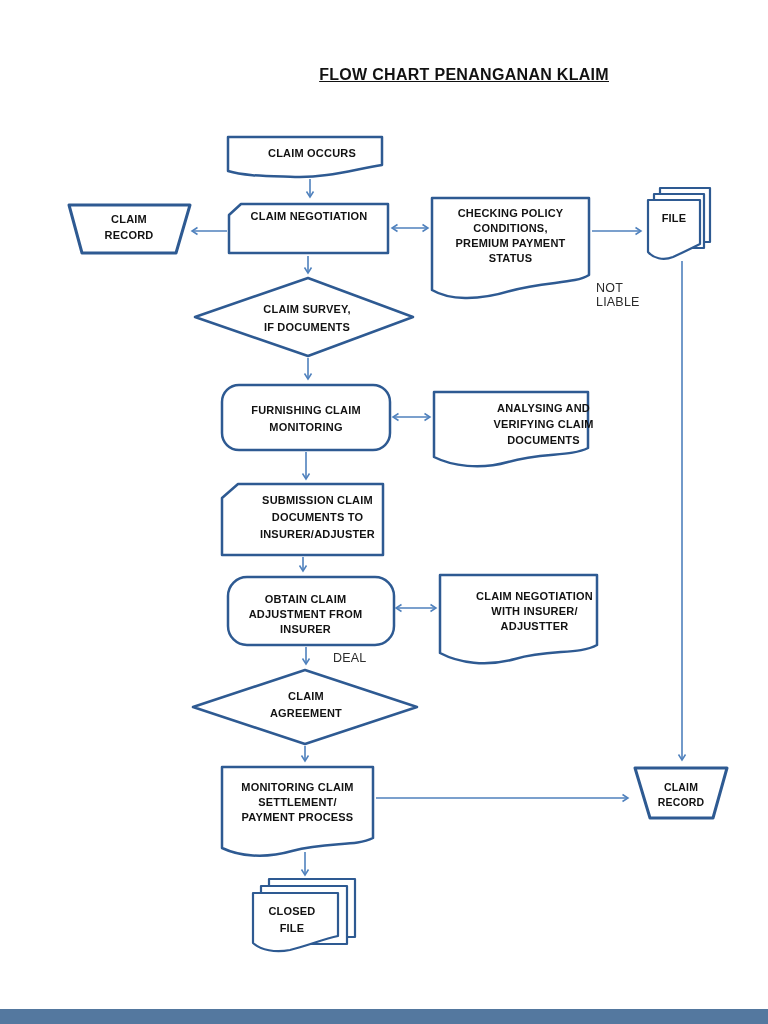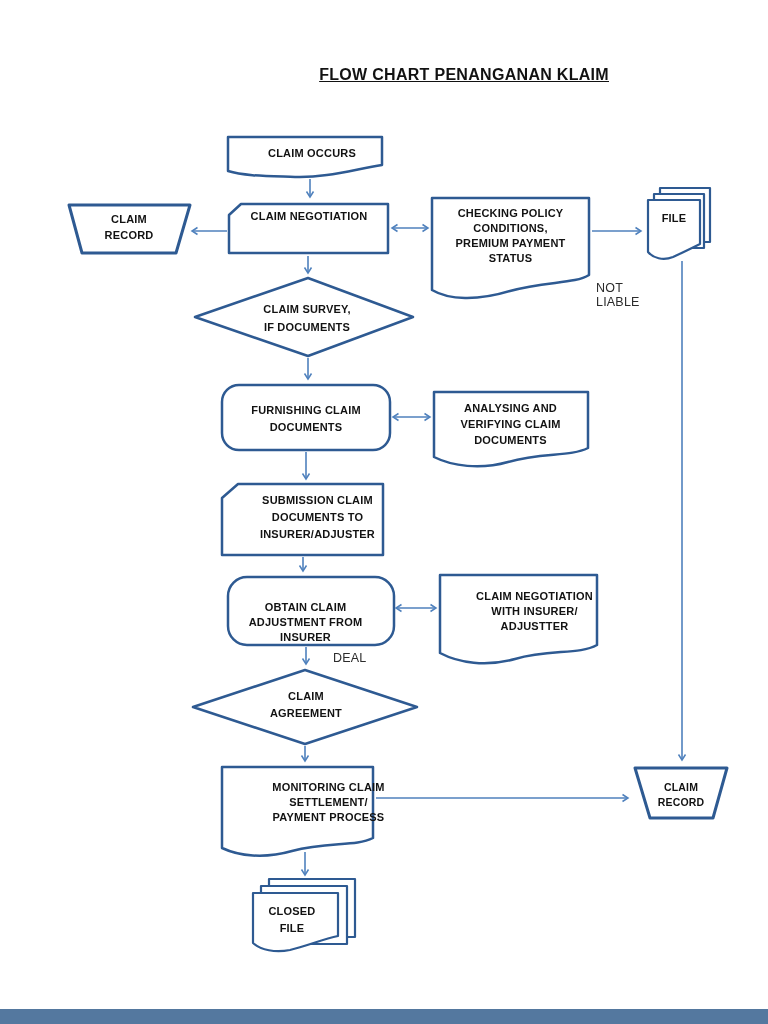--- a/index.html
+++ b/index.html
@@ -91,37 +91,37 @@
   <div class="nlabel" style="left:432px;top:206px;width:157px;">CHECKING POLICY
 CONDITIONS,
 PREMIUM PAYMENT
 STATUS</div>
   <div class="nlabel" style="left:648px;top:211px;width:52px;">FILE</div>
   <div class="elabel" style="left:596px;top:237px;width:54px;margin-top:44px;">NOT
 LIABLE</div>
   <div class="nlabel" style="left:196px;top:300px;width:222px;line-height:18px;">CLAIM SURVEY,
 IF DOCUMENTS</div>
   <div class="nlabel" style="left:224px;top:402px;width:164px;line-height:17px;">FURNISHING CLAIM
-DOCUMENTS</div>
-  <div class="nlabel" style="left:434px;top:400px;width:153px;line-height:16px;">ANALYSING AND
+MONITORING</div>
+  <div class="nlabel" style="left:434px;top:400px;width:153px;line-height:16px;padding-left:33px;">ANALYSING AND
 VERIFYING CLAIM
 DOCUMENTS</div>
   <div class="nlabel" style="left:224px;top:492px;width:187px;line-height:17px;">SUBMISSION CLAIM
 DOCUMENTS TO
 INSURER/ADJUSTER</div>
-  <div class="nlabel" style="left:230px;top:592px;width:151px;margin-top:8px;">OBTAIN CLAIM
+  <div class="nlabel" style="left:230px;top:592px;width:151px;">OBTAIN CLAIM
 ADJUSTMENT FROM
 INSURER</div>
   <div class="nlabel" style="left:441px;top:589px;width:187px;">CLAIM NEGOTIATION
 WITH INSURER/
 ADJUSTTER</div>
   <div class="elabel" style="left:333px;top:651px;width:40px;">DEAL</div>
   <div class="nlabel" style="left:196px;top:688px;width:220px;line-height:17px;">CLAIM
 AGREEMENT</div>
-  <div class="nlabel" style="left:224px;top:780px;width:147px;padding-left:31px;">MONITORING CLAIM
+  <div class="nlabel" style="left:224px;top:780px;width:147px;">MONITORING CLAIM
 SETTLEMENT/
 PAYMENT PROCESS</div>
   <div class="nlabel" style="left:637px;top:780px;width:88px;font-size:10.5px;">CLAIM
 RECORD</div>
   <div class="nlabel" style="left:254px;top:903px;width:76px;line-height:17px;">CLOSED
 FILE</div>
 
   <div class="footer-bar"></div>
 </div>
 

